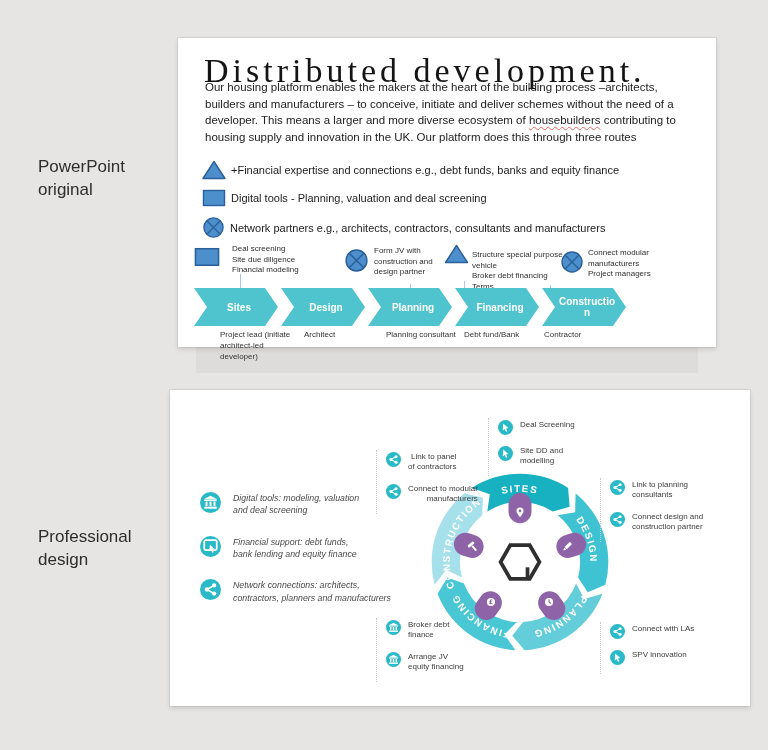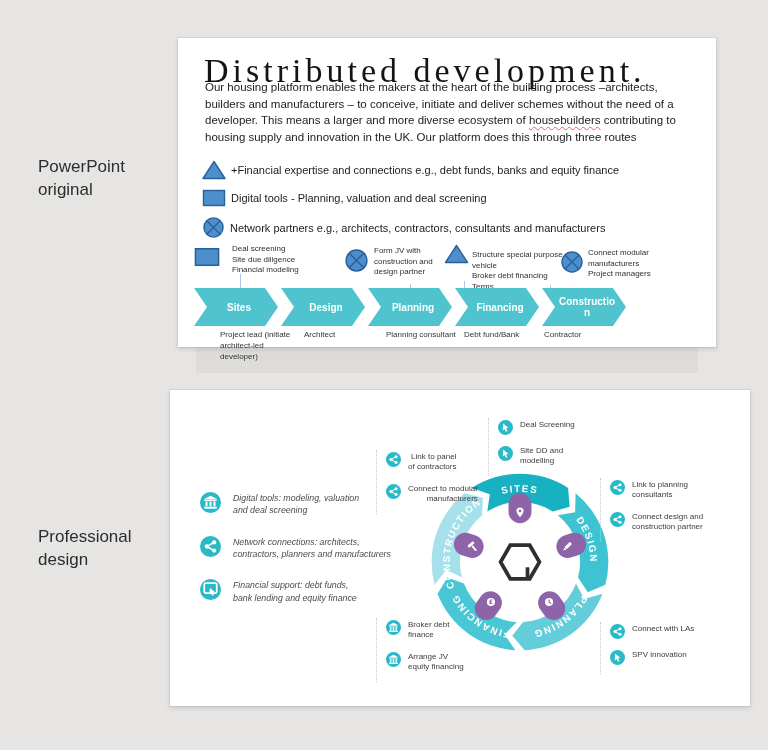--- a/index.html
+++ b/index.html
@@ -174,32 +174,32 @@
       <span class="bi"><svg viewBox="-10.5 -10.5 21 21">
             <circle r="10.5" fill="#29b9c7"></circle>
             <use href="#icon-bank-g" transform="scale(1.35)"></use>
           </svg></span>
       <span>Digital tools: modeling, valuation
 and deal screening</span>
     </div>
     <div class="bullet">
       <span class="bi"><svg viewBox="-10.5 -10.5 21 21">
             <circle r="10.5" fill="#29b9c7"></circle>
-            <use href="#icon-share-g" transform="scale(1.35)"></use>
-          </svg></span>
-      <span>Network connections: architects,
-contractors, planners and manufacturers</span>
+            <use href="#icon-device-g" transform="scale(1.25)"></use>
+          </svg></span>
+      <span>Financial support: debt funds,
+bank lending and equity finance</span>
     </div>
     <div class="bullet">
       <span class="bi"><svg viewBox="-10.5 -10.5 21 21">
             <circle r="10.5" fill="#29b9c7"></circle>
-            <use href="#icon-device-g" transform="scale(1.25)"></use>
-          </svg></span>
-      <span>Financial support: debt funds,
-bank lending and equity finance</span>
+            <use href="#icon-share-g" transform="scale(1.35)"></use>
+          </svg></span>
+      <span>Network connections: architects,
+contractors, planners and manufacturers</span>
     </div>
   </div>
 
   <svg class="ring-svg" viewBox="-120 -120 240 240">
 
     <use href="#seg" fill="#17b1c1"></use>
     <use href="#seg" transform="rotate(72)" fill="#3fc3d2"></use>
     <use href="#seg" transform="rotate(144)" fill="#63cdda"></use>
     <use href="#seg" transform="rotate(216)" fill="#49c7d5"></use>
     <use href="#seg" transform="rotate(288)" fill="#a6e1eb"></use>

